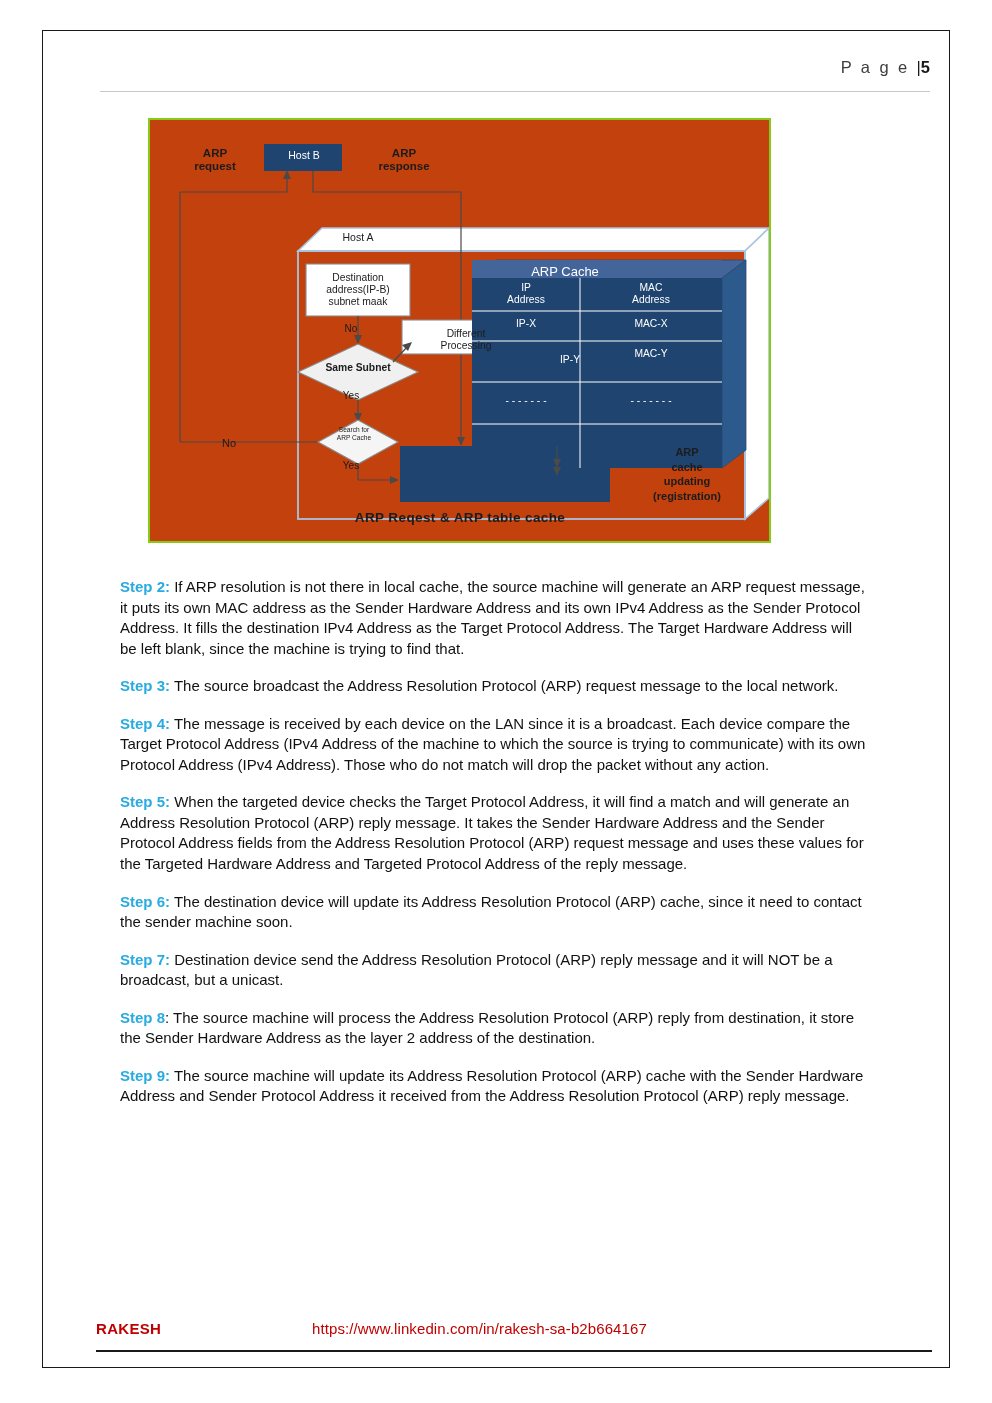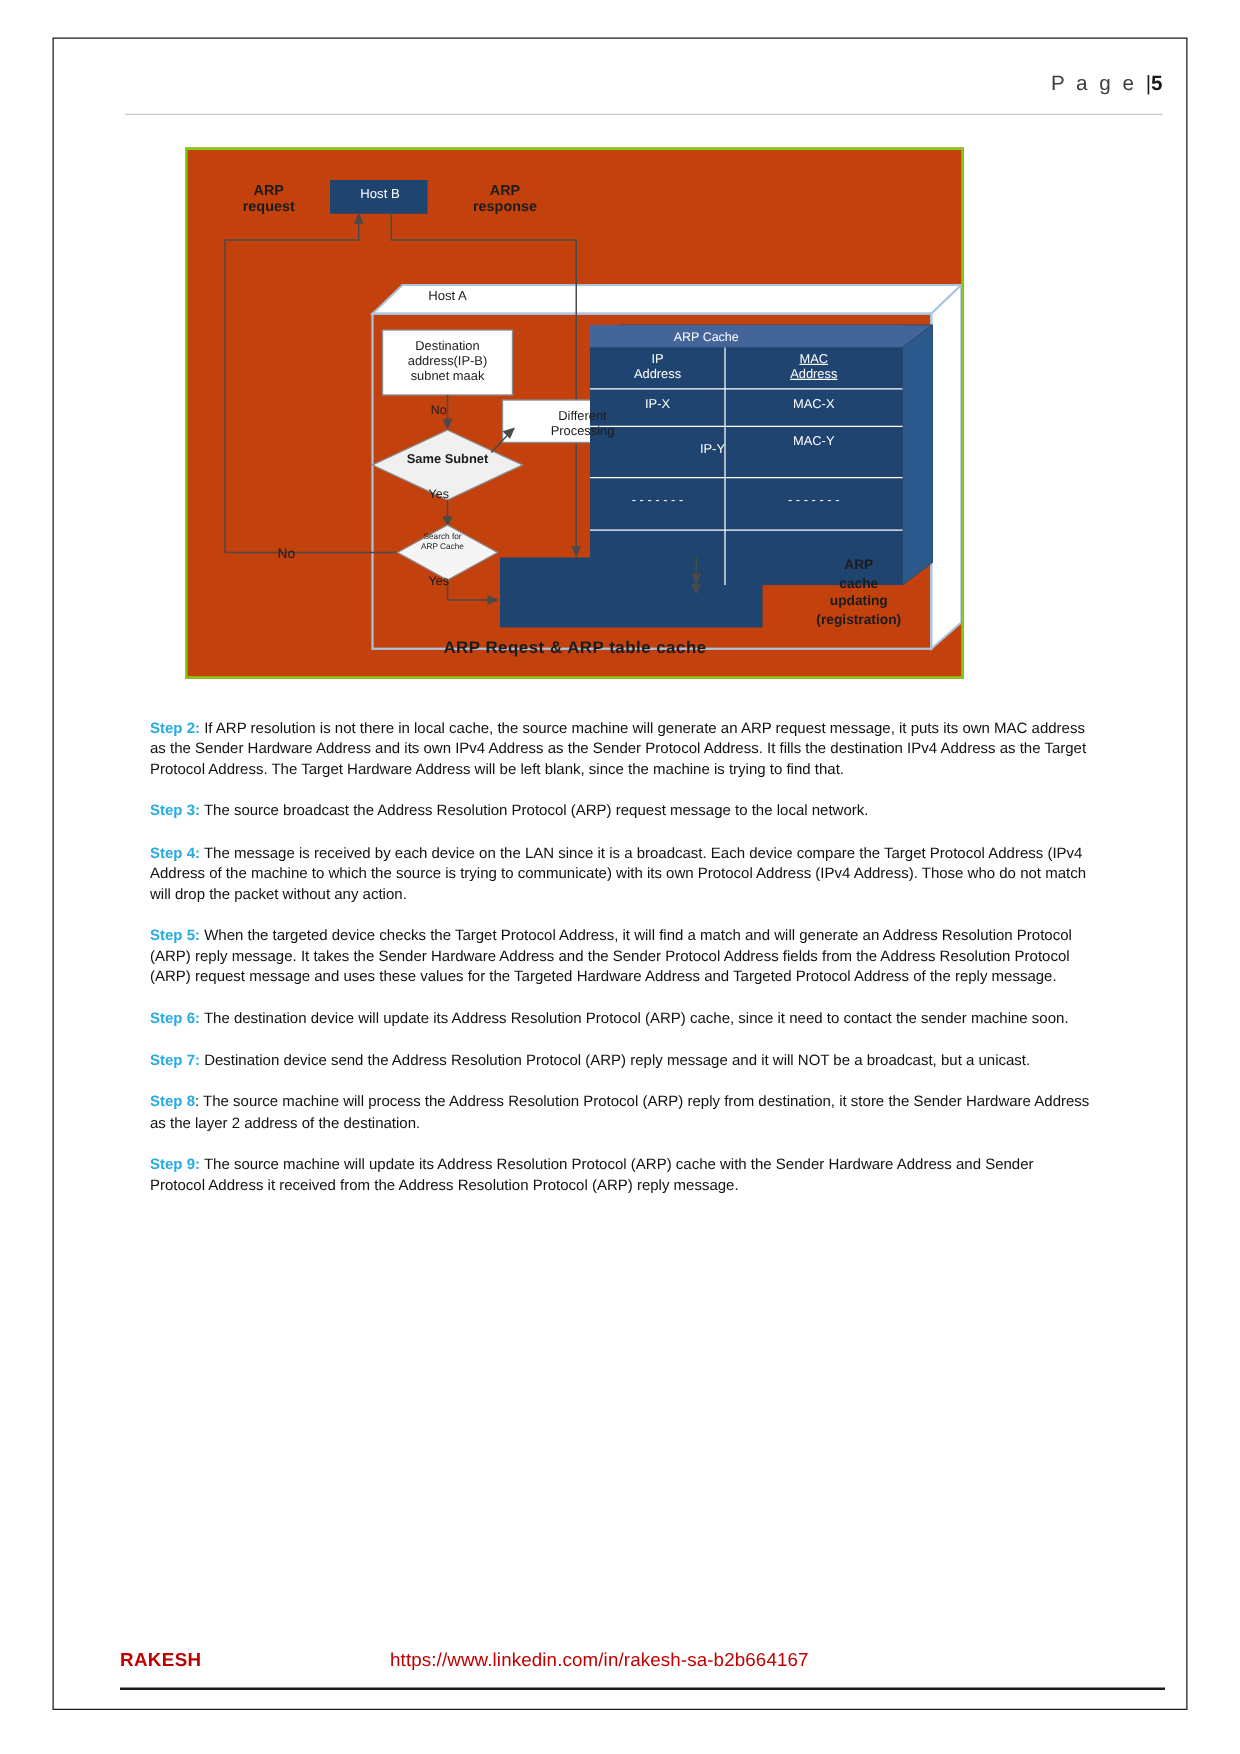--- a/index.html
+++ b/index.html
@@ -99,42 +99,42 @@
   #lbl-dest        { left: 162px; top: 152px; width: 92px; font-size: 10.3px; }
   #lbl-no1         { left: 186px; top: 203px; width: 30px; font-size: 10px; }
   #lbl-diffproc    { left: 276px; top: 208px; width: 80px; font-size: 10.3px; }
   #lbl-samesubnet  { left: 153px; top: 242px; width: 110px;font-size: 10.3px; font-weight: bold; }
   #lbl-yes1        { left: 186px; top: 270px; width: 30px; font-size: 10px; }
   #lbl-searchcache { left: 172px; top: 306px; width: 64px; font-size: 6.6px; line-height: 1.25; }
   #lbl-yes2        { left: 186px; top: 340px; width: 30px; font-size: 10px; }
   #lbl-no2         { left: 64px;  top: 317px; width: 30px; font-size: 11px; }
   #lbl-addmac      { left: 254px; top: 332px; width: 200px;font-size: 10.5px; color: #ffffff; line-height: 1.35; }
   #lbl-arpupd      { left: 490px; top: 325px; width: 94px; font-size: 11px; font-weight: bold; line-height: 1.32; }
-  #lbl-arpcache-ttl{ left: 325px; top: 145px; width: 180px;font-size: 10px; color: #ffffff; }
+  #lbl-arpcache-ttl{ left: 325px; top: 145px; width: 180px;font-size: 13px; color: #ffffff; }
   #lbl-caption     { left: 110px; top: 390px; width: 400px;font-size: 13.5px; font-weight: bold; letter-spacing: .4px; }
 
   .cache-cell {
     position: absolute;
     color: #ffffff;
     font-size: 10.3px;
     text-align: center;
     line-height: 1.18;
     white-space: pre-line;
     font-family: "Liberation Sans", sans-serif;
   }
 
   
   #content {
     position: absolute;
     left: 120px;
     top: 562px;
     width: 752px;
   }
   .step {
-    font-size: 12px;
+    font-size: 15px;
     line-height: 1.37;
     color: #111111;
     margin-bottom: 17px;
     text-align: left;
   }
   .step-label {
     color: #29abe2;
     font-weight: bold;
   }
 
@@ -289,21 +289,21 @@
     <div class="fig-label" id="lbl-yes2">Yes</div>
     <div class="fig-label" id="lbl-no2">No</div>
     <div class="fig-label" id="lbl-arpupd">ARP
 cache
 updating
 (registration)</div>
     <div class="fig-label" id="lbl-arpcache-ttl">ARP Cache</div>
 
     <div class="cache-cell" style="left:322px; top:162px; width:108px;">IP
 Address</div>
-    <div class="cache-cell" style="left:430px; top:162px; width:142px;text-decoration:underline;">MAC
+    <div class="cache-cell" style="left:430px; top:162px; width:142px;">MAC
 Address</div>
 
     <div class="cache-cell" style="left:322px; top:198px; width:108px;">IP-X</div>
     <div class="cache-cell" style="left:430px; top:198px; width:142px;">MAC-X</div>
 
     <div class="cache-cell" style="left:322px; top:234px; width:108px;text-align:right;">IP-Y</div>
     <div class="cache-cell" style="left:430px; top:228px; width:142px;">MAC-Y</div>
 
     <div class="cache-cell" style="left:322px; top:275px; width:108px;">- - - - - - -</div>
     <div class="cache-cell" style="left:430px; top:275px; width:142px;">- - - - - - -</div>

